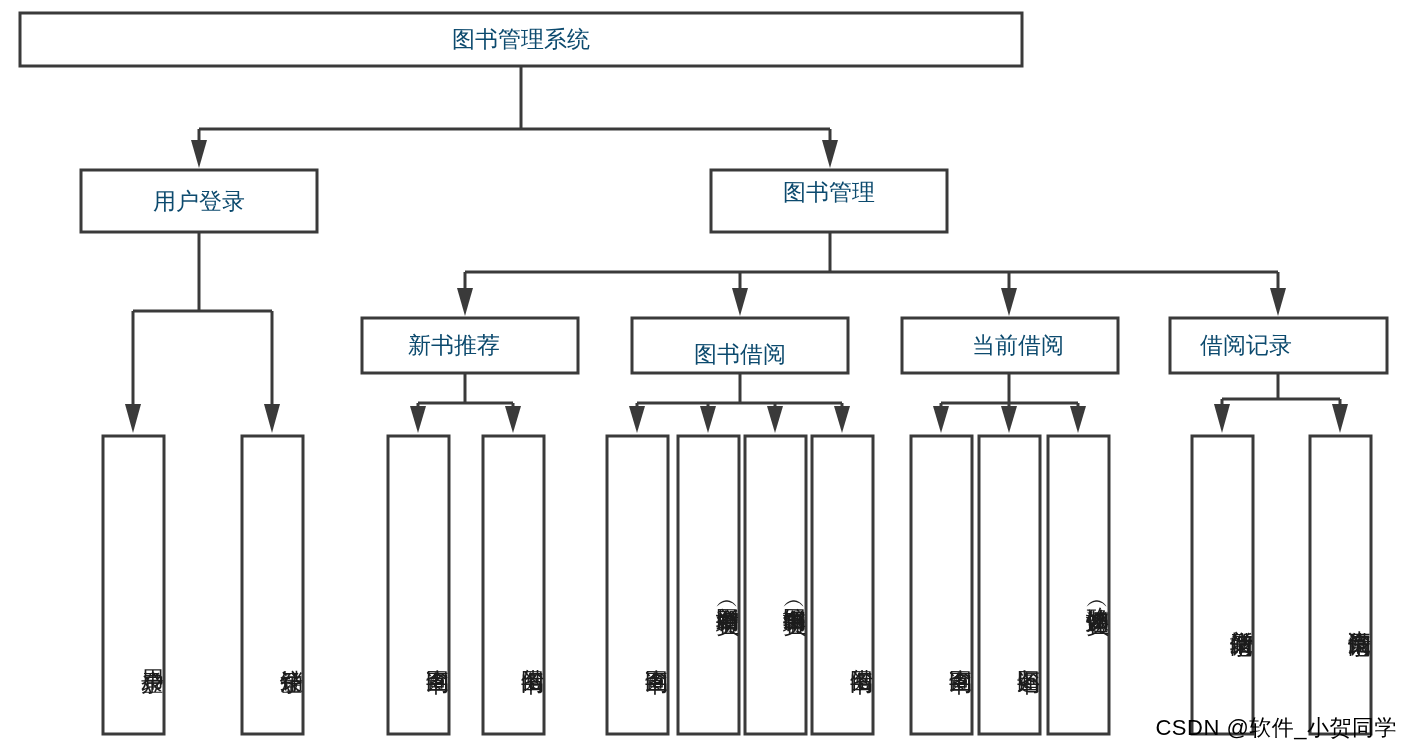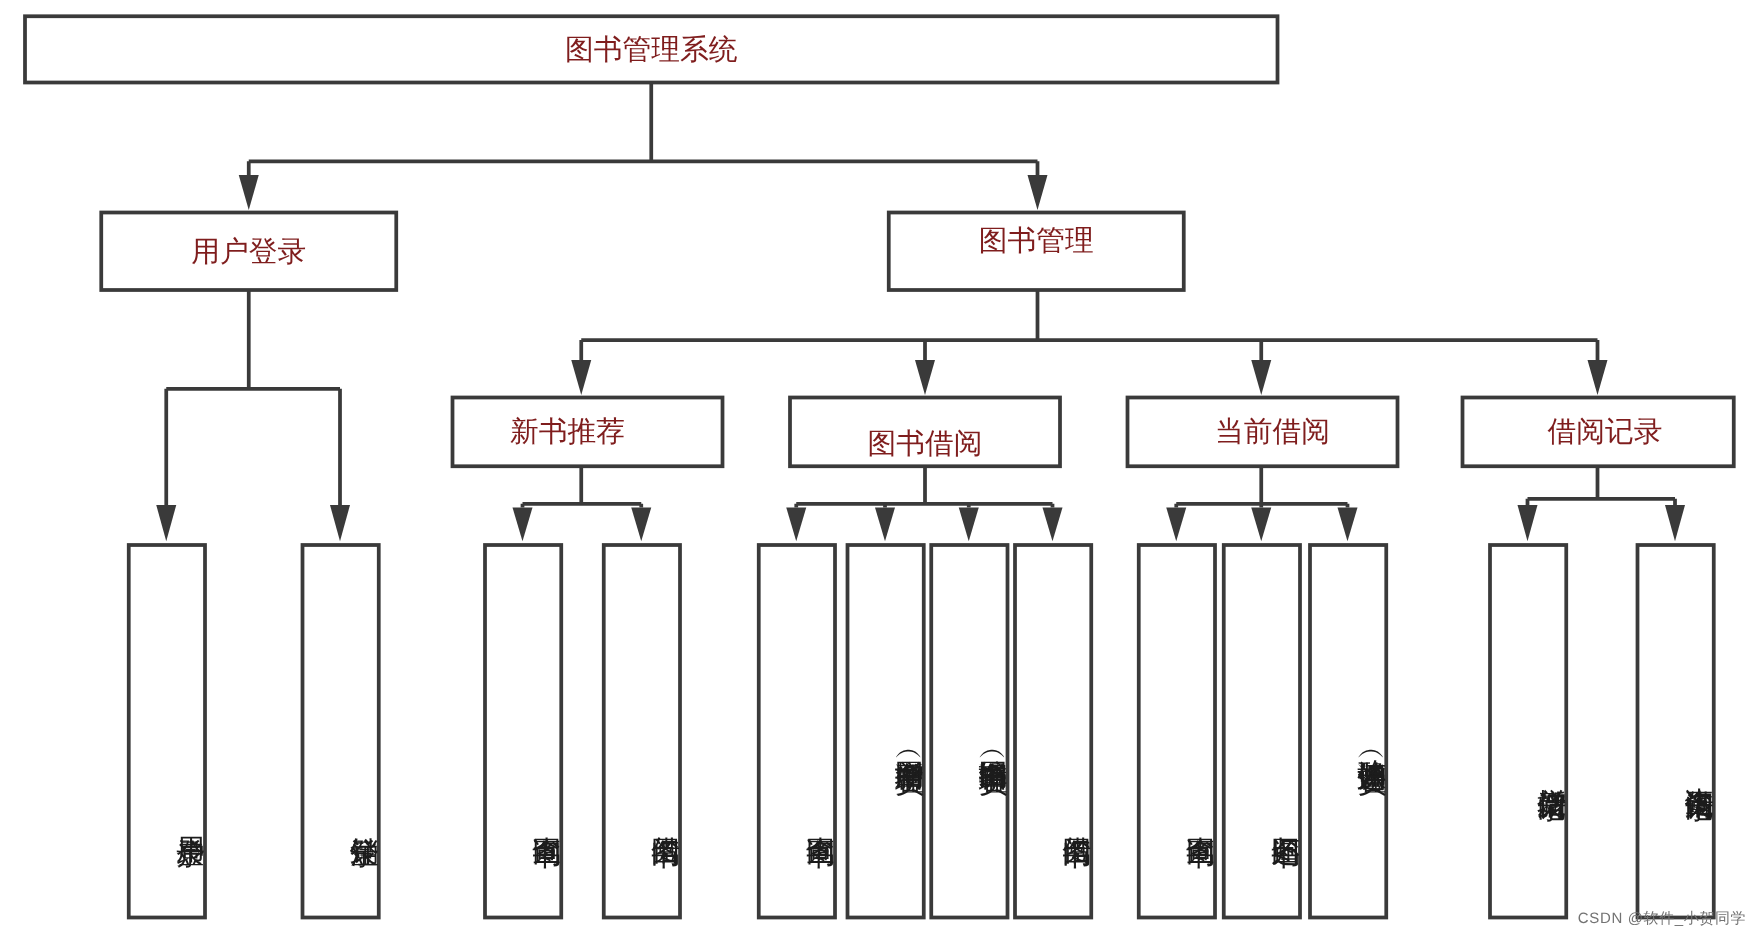--- a/index.html
+++ b/index.html
@@ -51,30 +51,30 @@
     color: #1c1c1c;
     white-space: nowrap;
     pointer-events: none;
   }
   .htext-wrap {
     position: absolute;
     display: flex;
     align-items: center;
     justify-content: center;
     font-size: 23px;
-    color: #7f1d1d;
+    color: #0c4a6e;
     white-space: nowrap;
     pointer-events: none;
   }
   .watermark {
     position: absolute;
     right: 8px;
     bottom: 4px;
-    font-size: 12px;
-    color: #737373;
+    font-size: 22px;
+    color: #000000;
     letter-spacing: 0.5px;
     font-family: "Liberation Sans", "DejaVu Sans", sans-serif;
     white-space: nowrap;
   }
 </style>
 </head>
 <body>
 
 <div id="diagram-root">
 
@@ -183,21 +183,21 @@
   </svg>
 
   <div class="htext-wrap" style="left:20px; top:13px; width:1002px; height:53px;">图书管理系统</div>
 
   <div class="htext-wrap" style="left:81px; top:170px; width:236px; height:62px;">用户登录</div>
   <div class="htext-wrap" style="left:711px; top:170px; width:236px; height:44px;">图书管理</div>
 
   <div class="htext-wrap" style="left:362px; top:318px; width:184px; height:55px;">新书推荐</div>
   <div class="htext-wrap" style="left:632px; top:318px; width:216px; height:72px;">图书借阅</div>
   <div class="htext-wrap" style="left:902px; top:318px; width:232px; height:55px;">当前借阅</div>
-  <div class="htext-wrap" style="left:1194px; top:318px; width:180px; height:55px;">借阅记录</div>
+  <div class="htext-wrap" style="left:1156px; top:318px; width:180px; height:55px;">借阅记录</div>
 
   <div class="vtext-wrap" style="left:103px; top:436px; width:61px; height:298px; padding-top:68px;">用户登录</div>
   <div class="vtext-wrap" style="left:242px; top:436px; width:61px; height:298px; padding-top:68px;">注销登录</div>
 
   <div class="vtext-wrap" style="left:388px; top:436px; width:61px; height:298px; padding-top:68px;">查询图书</div>
   <div class="vtext-wrap" style="left:483px; top:436px; width:61px; height:298px; padding-top:68px;">借阅图书</div>
 
   <div class="vtext-wrap" style="left:607px; top:436px; width:61px; height:298px; padding-top:68px;">查询图书</div>
   <div class="vtext-wrap" style="left:678px; top:436px; width:61px; height:298px; padding-top:8px;">新增图书（管理员）</div>
   <div class="vtext-wrap" style="left:745px; top:436px; width:61px; height:298px; padding-top:8px;">编辑图书（管理员）</div>

